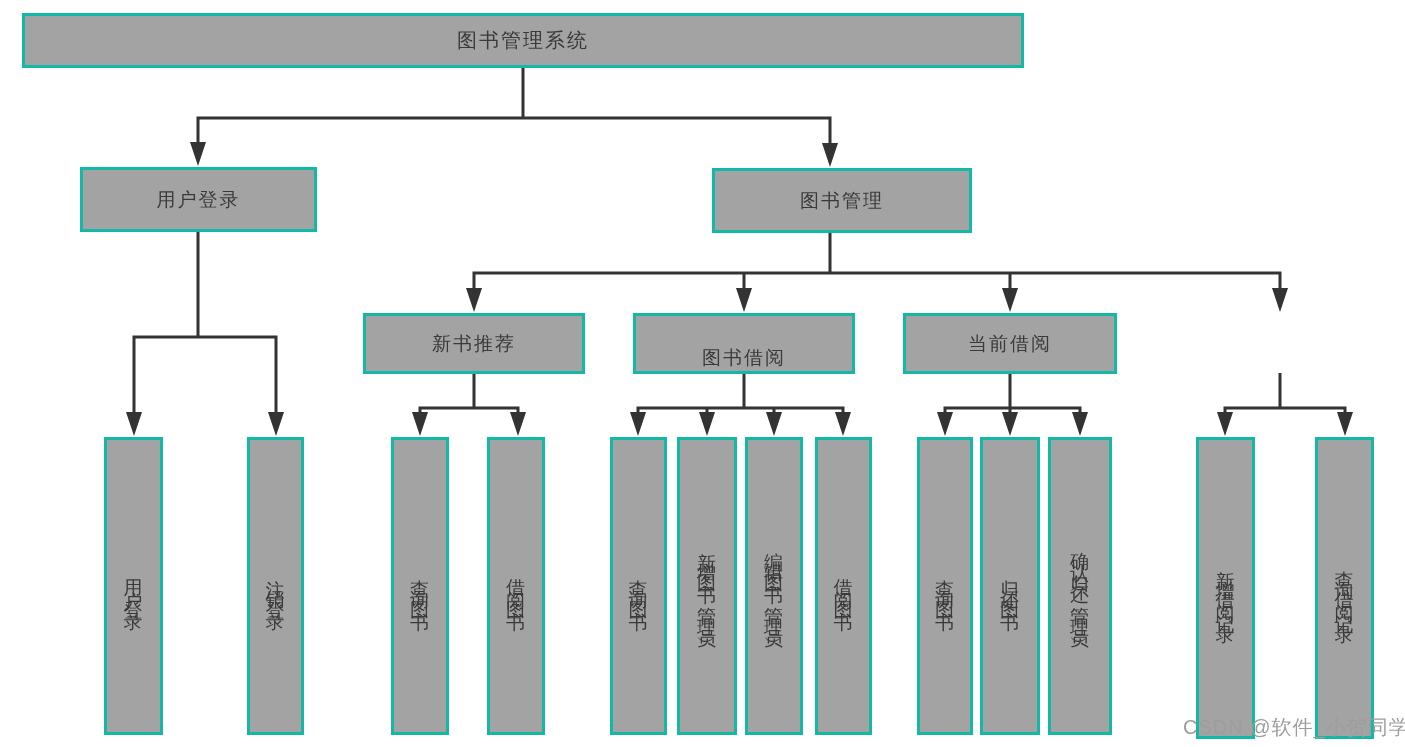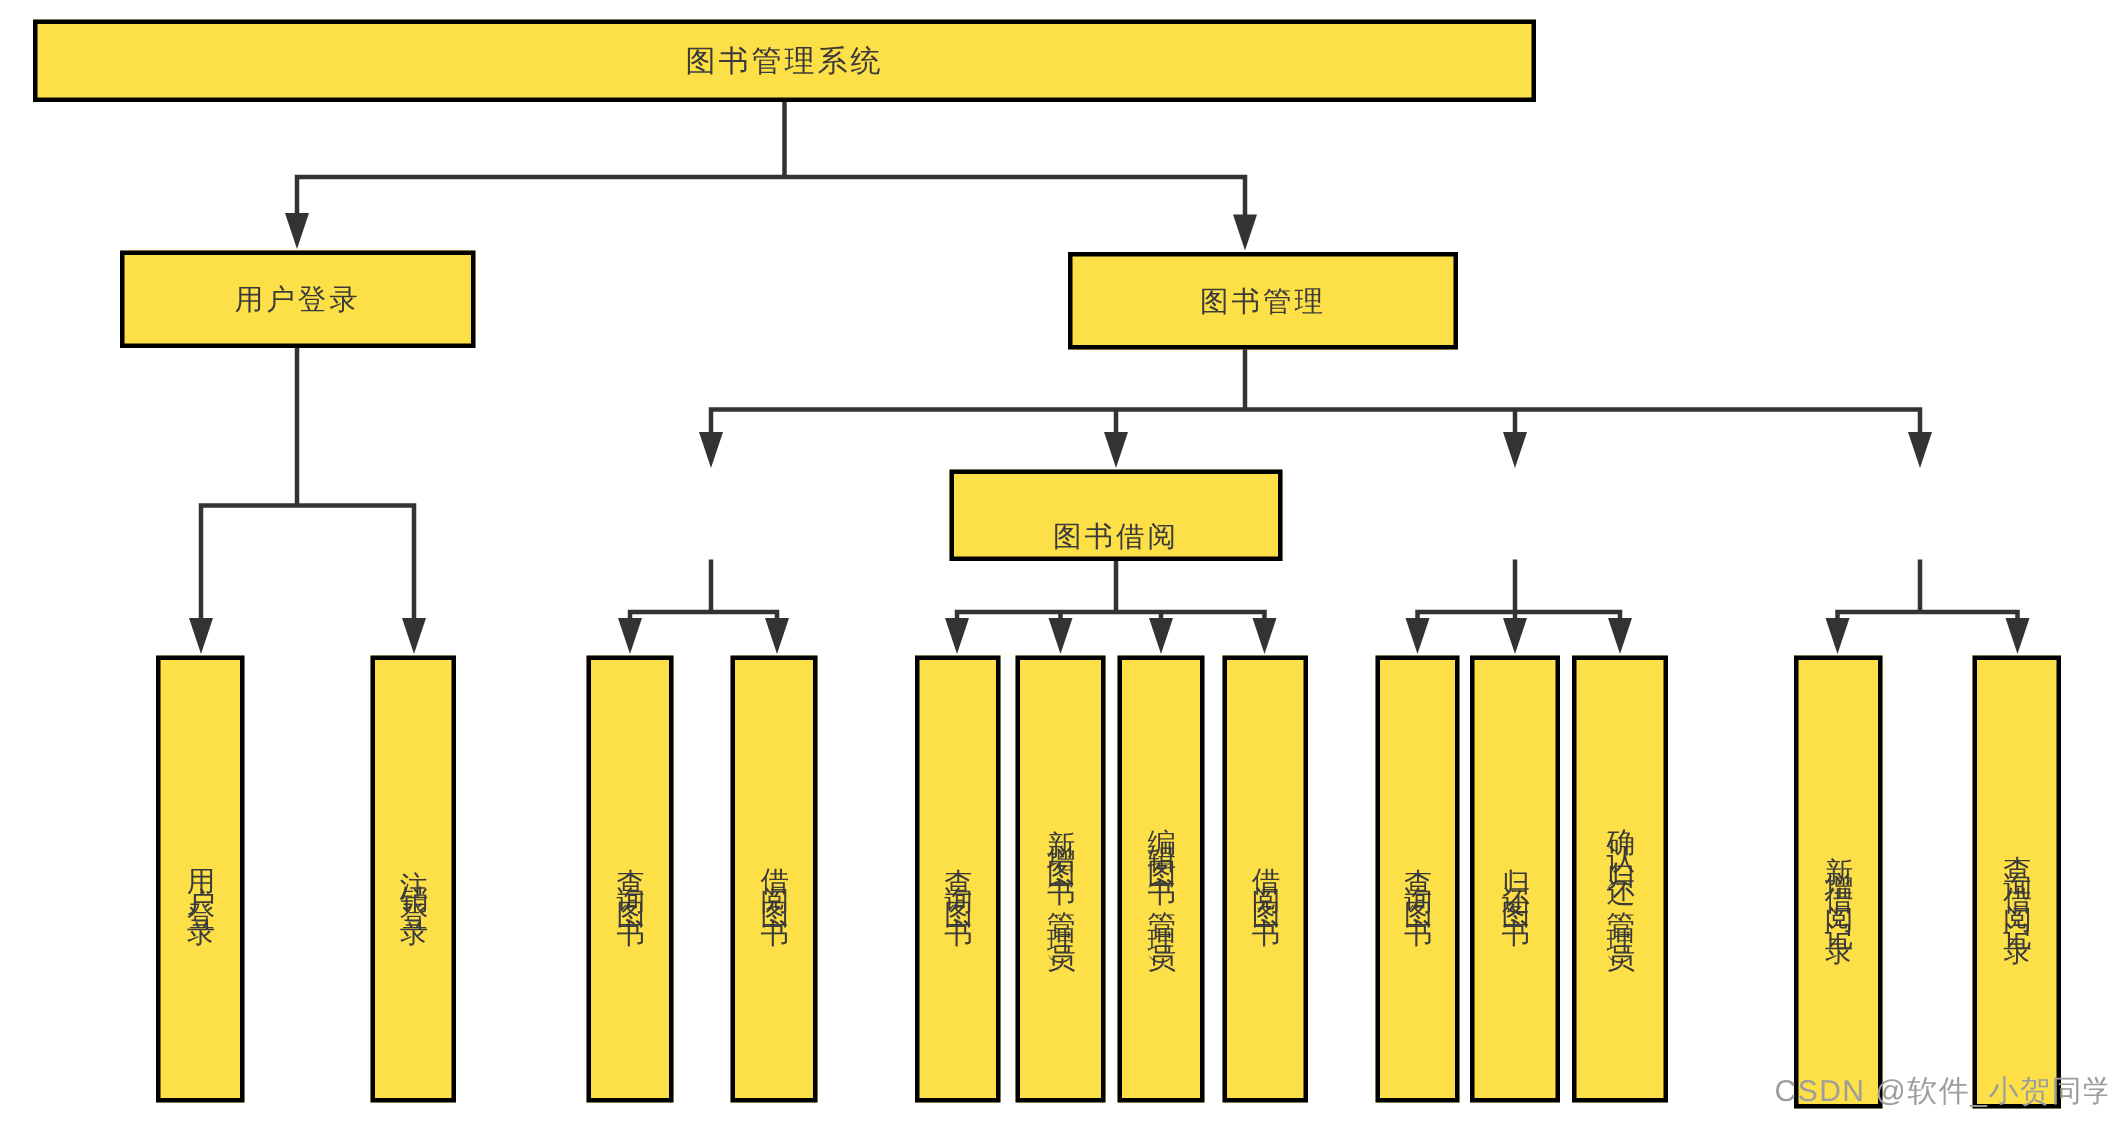--- a/index.html
+++ b/index.html
@@ -14,22 +14,22 @@
   }
   .stage svg.wires {
     position: absolute;
     left: 0; top: 0;
     width: 1405px; height: 747px;
     pointer-events: none;
   }
   .node {
     position: absolute;
     box-sizing: border-box;
-    background: #fde047;
-    border: 3px solid #000000;
+    background: #a3a3a3;
+    border: 3px solid #14b8a6;
     display: flex;
     align-items: center;
     justify-content: center;
     text-align: center;
   }
   .node.h span {
     font-size: 19px;
     letter-spacing: 2px;
     white-space: nowrap;
     color: #3a3a3a;
@@ -128,22 +128,28 @@
     <span>图书管理系统</span>
   </div>
 
   <div class="node h" id="n-user-login">
     <span>用户登录</span>
   </div>
   <div class="node h" id="n-book-mgmt">
     <span>图书管理</span>
   </div>
 
+  <div class="node h" id="n-new-rec">
+    <span>新书推荐</span>
+  </div>
   <div class="node h" id="n-borrowing">
     <span>图书借阅</span>
+  </div>
+  <div class="node h" id="n-current">
+    <span>当前借阅</span>
   </div>
 
   <div class="node v leaf" id="l-user-login">
     <span>用户登录</span>
   </div>
   <div class="node v leaf" id="l-logout">
     <span>注销登录</span>
   </div>
 
   <div class="node v leaf" id="l-rec-query">

